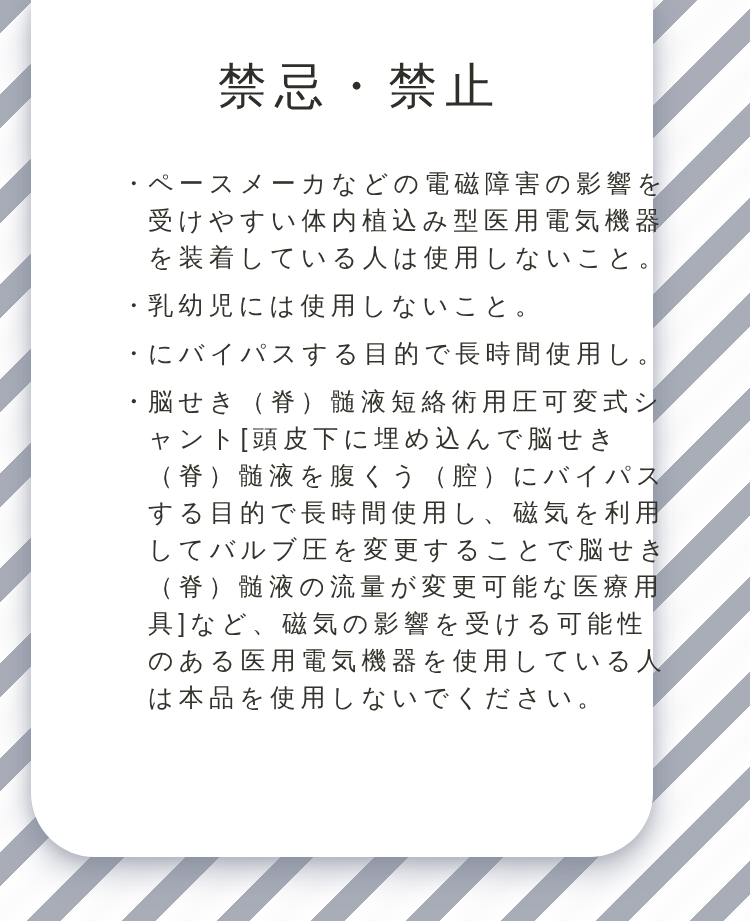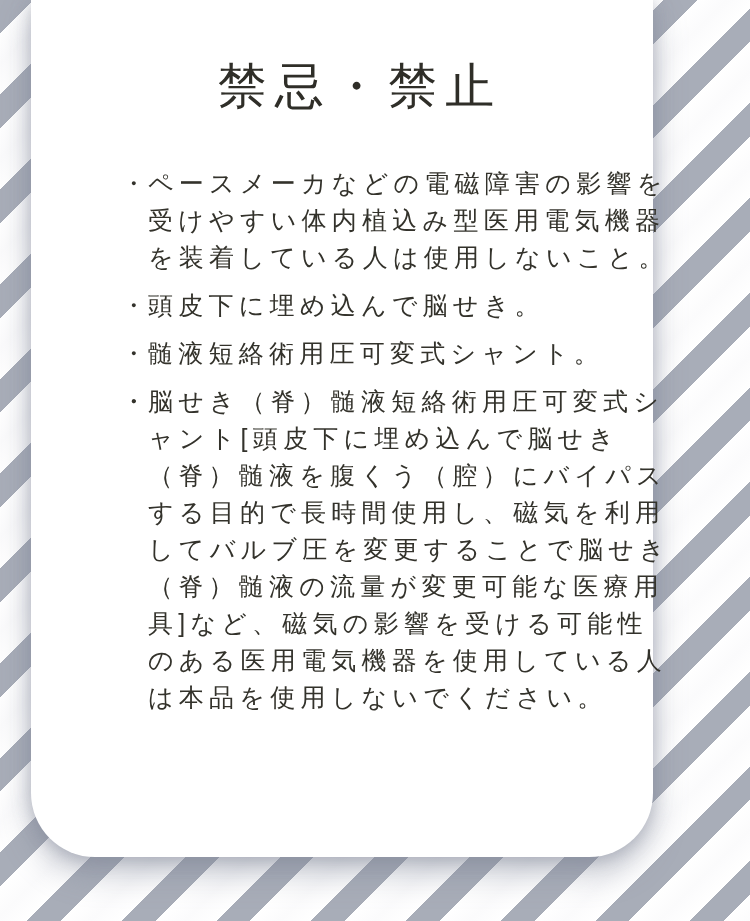--- a/index.html
+++ b/index.html
@@ -83,25 +83,25 @@
 
   <h1 class="title">禁忌・禁止</h1>
 
   <ul class="prohibition-list">
     <li>
       <span class="bullet">・</span>
       <span>ペースメーカなどの電磁障害の影響を受けやすい体内植込み型医用電気機器を装着している人は使用しないこと。</span>
     </li>
     <li>
       <span class="bullet">・</span>
-      <span>頭皮下に埋め込んで脳せき。</span>
+      <span>乳幼児には使用しないこと。</span>
     </li>
     <li>
       <span class="bullet">・</span>
-      <span>髄液短絡術用圧可変式シャント。</span>
+      <span>にバイパスする目的で長時間使用し。</span>
     </li>
     <li>
       <span class="bullet">・</span>
     </li>
     <li>
       <span class="bullet">・</span>
       <span>脳せき（脊）髄液短絡術用圧可変式シャント[頭皮下に埋め込んで脳せき（脊）髄液を腹くう（腔）にバイパスする目的で長時間使用し、磁気を利用してバルブ圧を変更することで脳せき（脊）髄液の流量が変更可能な医療用具]など、磁気の影響を受ける可能性のある医用電気機器を使用している人は本品を使用しないでください。</span>
     </li>
   </ul>
 

